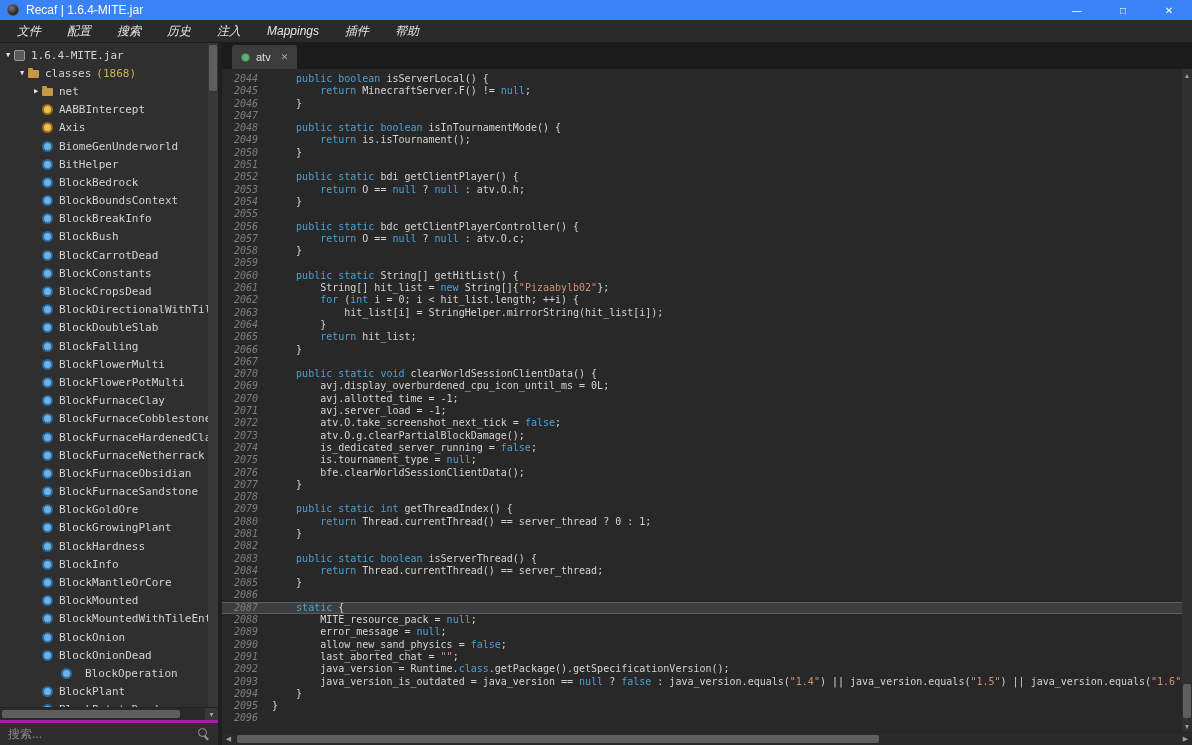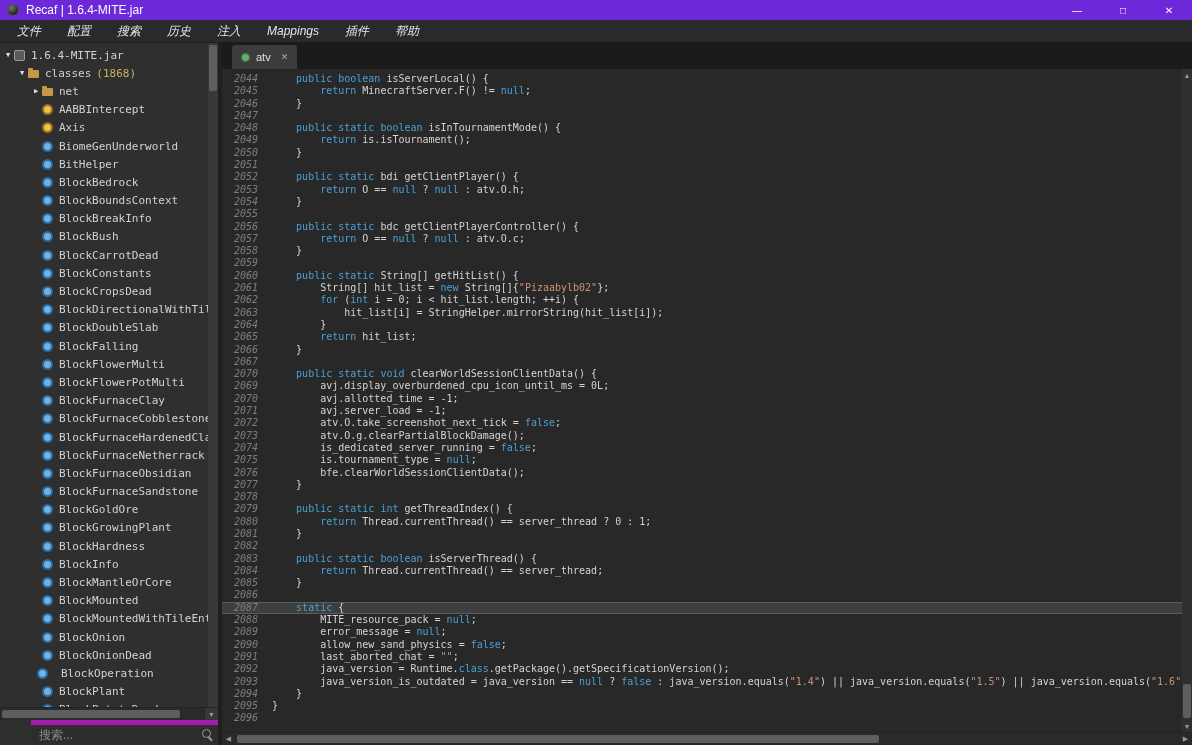--- a/index.html
+++ b/index.html
@@ -1,21 +1,21 @@
 <!DOCTYPE html>
 <html><head>
 <meta charset="utf-8">
 <style>
   * { box-sizing: border-box; margin: 0; padding: 0; }
   html,body { width:1192px; height:745px; background:#000; overflow:hidden;
     font-family:"Liberation Sans", sans-serif; }
   .app { width:1192px; height:745px; display:flex; flex-direction:column; background:#2b2b2b; }
 
   
-  .titlebar { height:20px; background:#6d28d9; display:flex; align-items:center; flex:0 0 20px; }
+  .titlebar { height:20px; background:#3b82f6; display:flex; align-items:center; flex:0 0 20px; }
   .app-icon { width:12px; height:12px; border-radius:50%; margin:0 7px 0 7px;
     background:radial-gradient(circle at 35% 30%, #777, #222 70%); border:1px solid #555; }
   .title-text { color:#fff; font-size:12px; }
   .win-controls { margin-left:auto; display:flex; height:100%; }
   .win-btn { width:46px; height:100%; display:flex; align-items:center; justify-content:center;
     color:#fff; font-size:10px; cursor:default; }
 
   
   .menubar { height:23px; background:#2a2a2a; border-bottom:1px solid #1c1c1c;
     display:flex; align-items:center; flex:0 0 23px; padding-left:4px; }
@@ -46,22 +46,22 @@
   
   .tree-vscroll { position:absolute; top:0; right:0; bottom:0; width:10px; background:#383838; }
   .tree-vthumb { position:absolute; top:2px; left:1px; right:1px; height:46px; background:#5e5e5e; border-radius:2px; }
   .tree-bottom { height:13px; flex:0 0 13px; display:flex; background:#2a2a2a; border-top:1px solid #242424; }
   .tree-hscroll { flex:1; position:relative; }
   .tree-hthumb { position:absolute; left:2px; top:2px; bottom:2px; width:178px; background:#5e5e5e; border-radius:2px; }
   .corner-btn { width:13px; flex:0 0 13px; display:flex; align-items:center; justify-content:center;
     color:#9a9a9a; font-size:7px; background:#383838; }
 
   
-  .searchbar { height:25px; flex:0 0 25px; background:#2d2d2d; border-top:5px solid #a21caf;
-    display:flex; align-items:center;margin-left:31px; }
+  .searchbar { height:25px; flex:0 0 25px; background:#2d2d2d; border-top:3px solid #a21caf;
+    display:flex; align-items:center; }
   .search-input { flex:1; background:transparent; border:none; outline:none; color:#bbb;
     font-size:12px; padding:0 8px; font-family:"Liberation Sans", sans-serif; }
   .search-input::placeholder { color:#8a8a8a; }
   .mag { width:12px; height:12px; position:relative; margin-right:8px; flex:0 0 12px; }
   .mag::before { content:""; position:absolute; width:7px; height:7px; border:1.5px solid #9a9a9a;
     border-radius:50%; left:0; top:0; }
   .mag::after { content:""; position:absolute; width:5px; height:1.5px; background:#9a9a9a;
     transform:rotate(45deg); left:6px; top:9px; }
 
   .divider { width:4px; flex:0 0 4px; background:#1f1f1f; }
@@ -297,21 +297,21 @@
           <div class="tree-row" style="padding-left: 30px;">
             <span class="arrow-spacer"></span>
             <span class="ticon class"></span>
             <span class="tlabel">BlockOnion</span>
           </div>
           <div class="tree-row" style="padding-left: 30px;">
             <span class="arrow-spacer"></span>
             <span class="ticon class"></span>
             <span class="tlabel">BlockOnionDead</span>
           </div>
-          <div class="tree-row" style="padding-left: 18px; gap: 7px;">
+          <div class="tree-row" style="padding-left: 42px; gap: 7px;">
             <span class="arrow-spacer"></span>
             <span class="ticon class"></span>
             <span class="tlabel">BlockOperation</span>
           </div>
           <div class="tree-row" style="padding-left: 30px;">
             <span class="arrow-spacer"></span>
             <span class="ticon class"></span>
             <span class="tlabel">BlockPlant</span>
           </div>
           <div class="tree-row" style="padding-left: 30px;">

